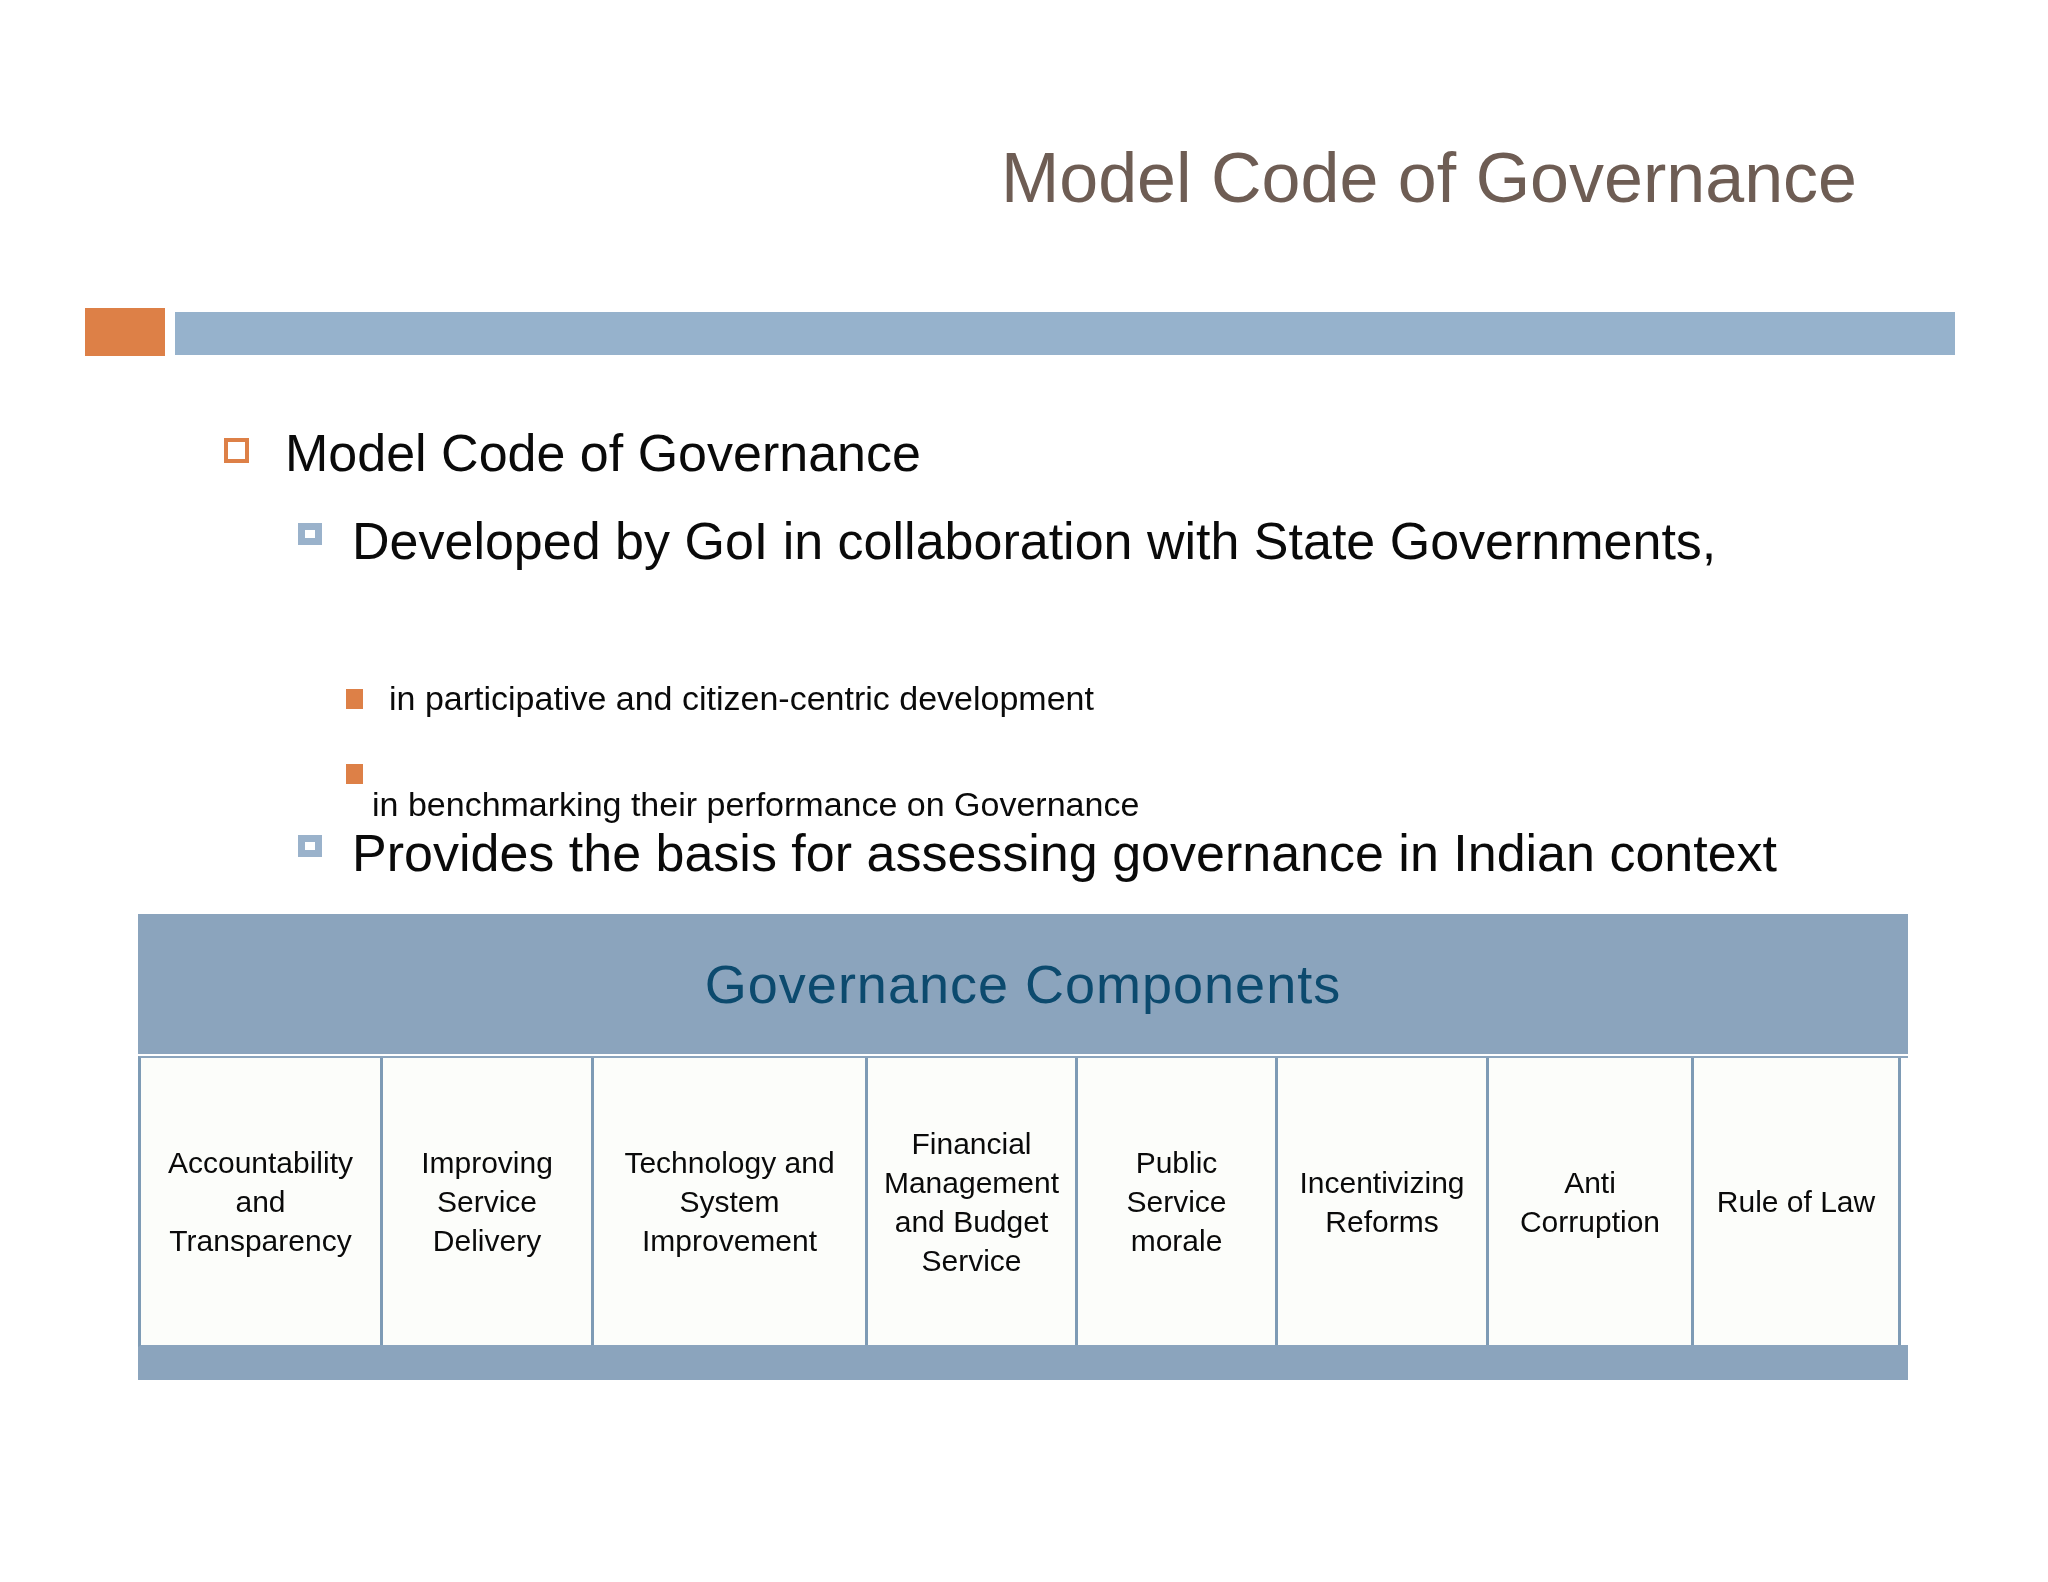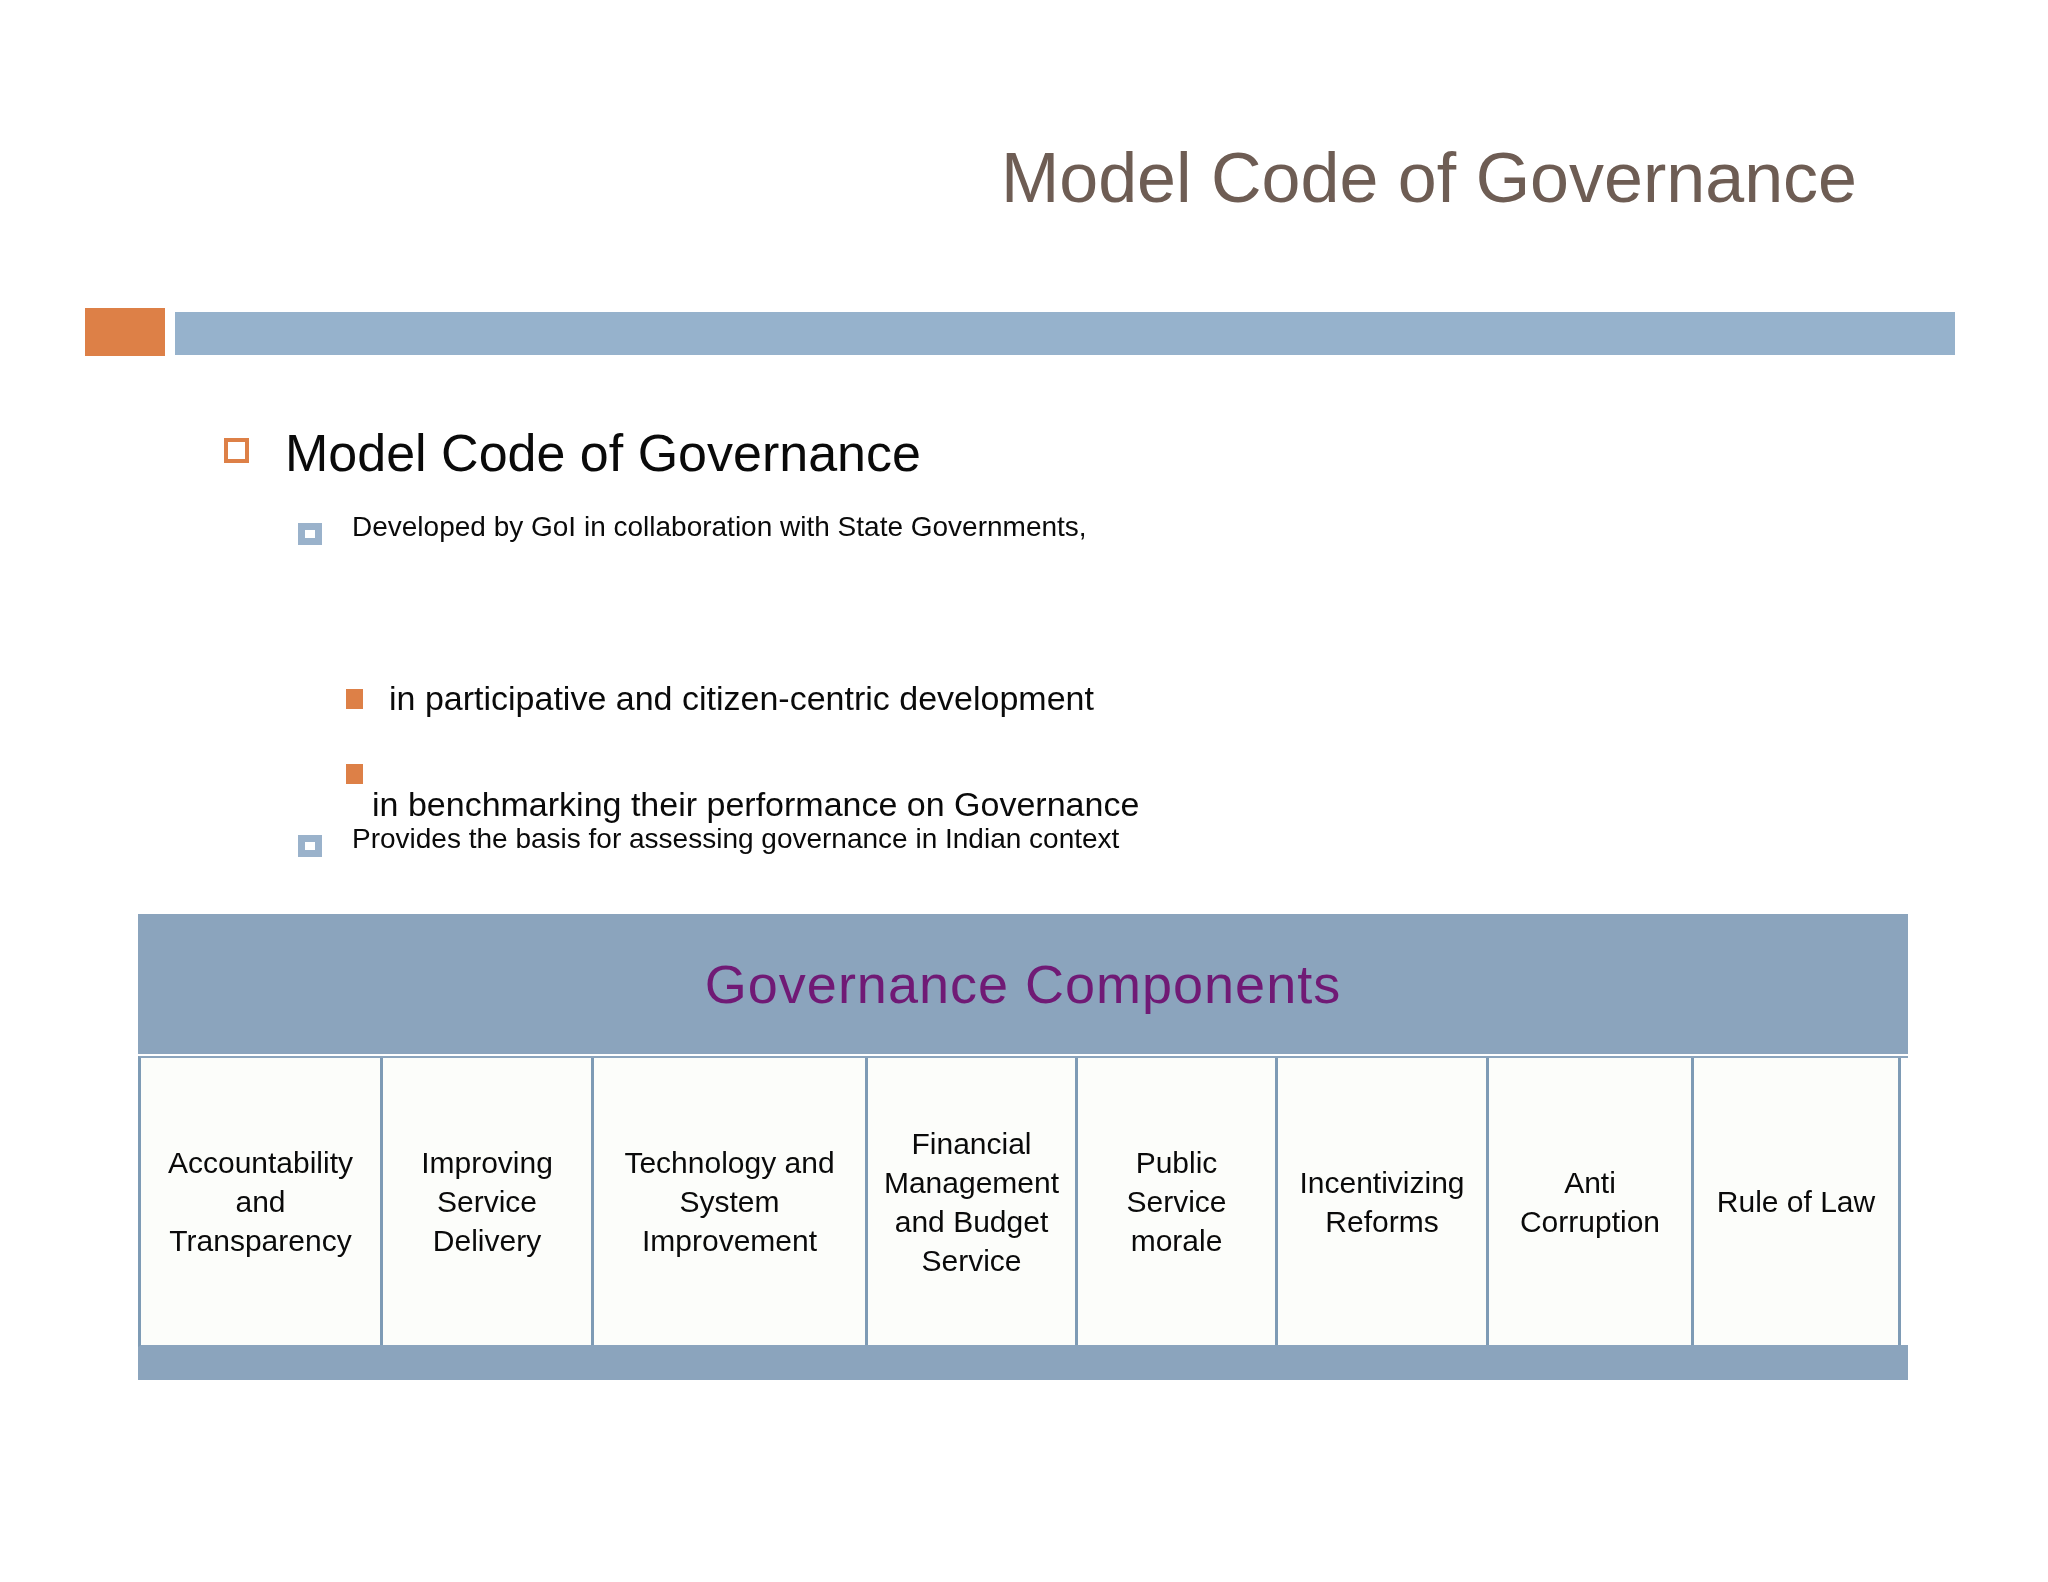--- a/index.html
+++ b/index.html
@@ -25,41 +25,41 @@
   .row .txt{color:#0a0a0a;}
 
   .row-l1{left:224px;top:424px;}
   .row-l1 .txt{font-size:52px;line-height:1.15;margin-left:36px;}
   .bullet-l1{
     width:25px;height:25px;box-sizing:border-box;margin-top:14px;
     border:4px solid #dd8047;background:transparent;flex:0 0 auto;
   }
 
   .row-l2{left:298px;}
-  .row-l2 .txt{font-size:28px;line-height:1.2;margin-left:30px;text-align:right;}
+  .row-l2 .txt{font-size:52px;line-height:1.2;margin-left:30px;text-align:right;}
   .bullet-l2{
     width:24px;height:22px;box-sizing:border-box;margin-top:13px;
     border:7px solid #9ab2cb;background:#ffffff;flex:0 0 auto;
   }
   .row-l2a{top:510px;}
   .row-l2b{top:593px;}
   .row-l2c{top:822px;}
 
   .row-l3{left:346px;}
   .row-l3 .txt{font-size:34px;line-height:1.2;margin-left:26px;}
   .bullet-l3{
     width:17px;height:20px;margin-top:11px;background:#dd8047;flex:0 0 auto;
   }
   .row-l3a{top:678px;}
   .row-l3b{top:753px;flex-direction:column;}
 
   
   .gov-table{position:absolute;left:138px;top:914px;width:1770px;}
   .gov-header{
-    height:140px;background:#8ba4bd;color:#701a75;
+    height:140px;background:#8ba4bd;color:#0c4a6e;
     display:flex;align-items:center;justify-content:center;
     font-size:54px;font-weight:400;letter-spacing:1px;
   }
   .gov-cells{
     display:flex;height:291px;margin-top:2px;
     border-top:2px solid #8ba4bd;border-bottom:2px solid #8ba4bd;
     border-left:3px solid #7e9bb5;box-sizing:border-box;
   }
   .gov-cell{
     box-sizing:border-box;border-right:3px solid #7e9bb5;

